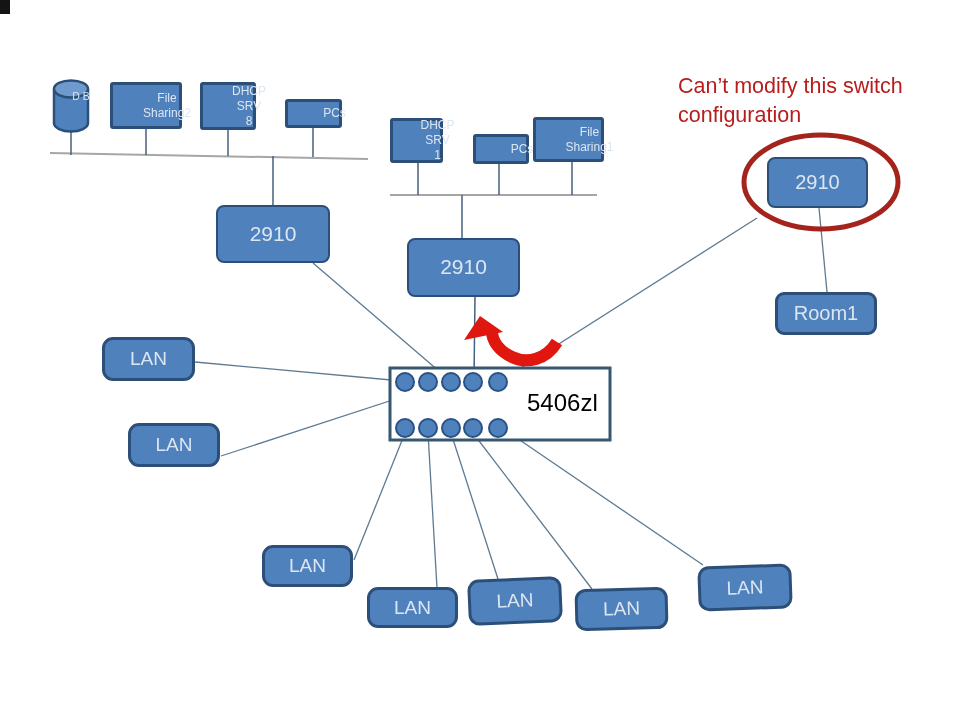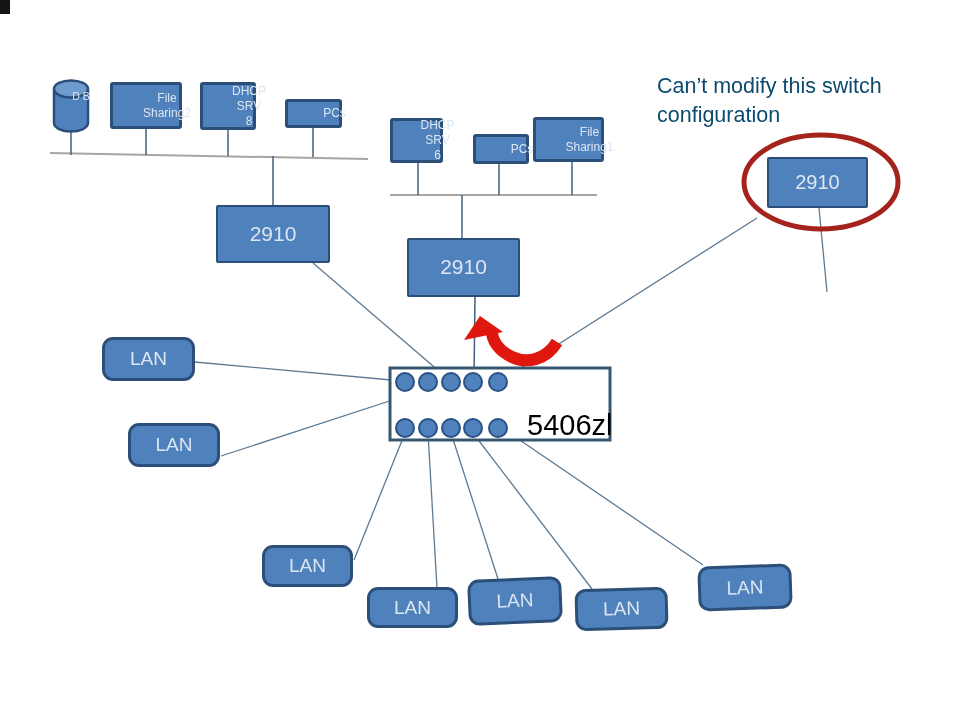--- a/index.html
+++ b/index.html
@@ -8,27 +8,27 @@
     font-family:"Liberation Sans",sans-serif;
   }
   svg.layer{position:absolute;left:0;top:0;width:960px;height:720px;pointer-events:none;}
   .node{
     position:absolute;box-sizing:border-box;background:#4f81bd;border:3px solid #2c4f79;
     color:#dce6f2;display:flex;flex-direction:column;align-items:center;justify-content:center;
     text-align:center;border-radius:3px;line-height:1.25;
   }
   .node .ln{display:block;}
   .small{font-size:12px;line-height:15px;padding-left:42px;}
-  .switchbox{font-size:21px;border-width:2.5px;border-radius:2px;}
+  .switchbox{font-size:21px;border-width:2.5px;border-radius:8px;}
   .lanbox{font-size:19px;border-radius:11px;}
   .roombox{font-size:20px;border-radius:9px;}
-  .corelabel{position:absolute;left:527px;top:409px;font-size:29px;color:#000000;}
+  .corelabel{position:absolute;left:527px;top:389px;font-size:24px;color:#000000;}
   .dbtext{position:absolute;left:54px;top:90px;width:54px;text-align:center;
           font-size:10.5px;line-height:13px;color:#dce6f2;}
-  .annotation{position:absolute;left:657px;top:72px;width:260px;color:#0c4a6e;
+  .annotation{position:absolute;left:678px;top:72px;width:260px;color:#b91c1c;
               font-size:21.5px;line-height:29px;}
   .cornermark{position:absolute;left:0;top:0;width:10px;height:14px;background:#141414;}
 </style>
 </head>
 <body>
 
 <div class="stage">
 
   <svg class="layer">
 
@@ -101,21 +101,21 @@
   <div class="node small" style="left:285px;top:99px;width:57px;height:29px;">
     <span class="ln">PCs</span>
   </div>
 
   <div class="node switchbox" style="left:216px;top:205px;width:114px;height:58px;">
     <span class="ln">2910</span>
   </div>
 
   <div class="node small" style="left:390px;top:118px;width:53px;height:45px;">
     <span class="ln">DHCP</span>
-    <span class="ln">SRV 6</span>
+    <span class="ln">SRV 1</span>
   </div>
 
   <div class="node small" style="left:473px;top:134px;width:56px;height:30px;">
     <span class="ln">PCs</span>
   </div>
 
   <div class="node small" style="left:533px;top:117px;width:71px;height:45px;">
     <span class="ln">File</span>
     <span class="ln">Sharing1</span>
   </div>
@@ -126,20 +126,23 @@
 
   <div class="annotation">
     <span class="ln">Can’t modify this switch</span>
     <span class="ln">configuration</span>
   </div>
 
   <div class="node switchbox" style="left:767px;top:157px;width:101px;height:51px;font-size:20px;">
     <span class="ln">2910</span>
   </div>
 
+  <div class="node roombox" style="left:775px;top:292px;width:102px;height:43px;">
+    <span class="ln">Room1</span>
+  </div>
 
   <div class="corelabel">5406zl</div>
 
   <div class="node lanbox" style="left:102px;top:337px;width:93px;height:44px;">
     <span class="ln">LAN</span>
   </div>
   <div class="node lanbox" style="left:128px;top:423px;width:92px;height:44px;">
     <span class="ln">LAN</span>
   </div>
 

